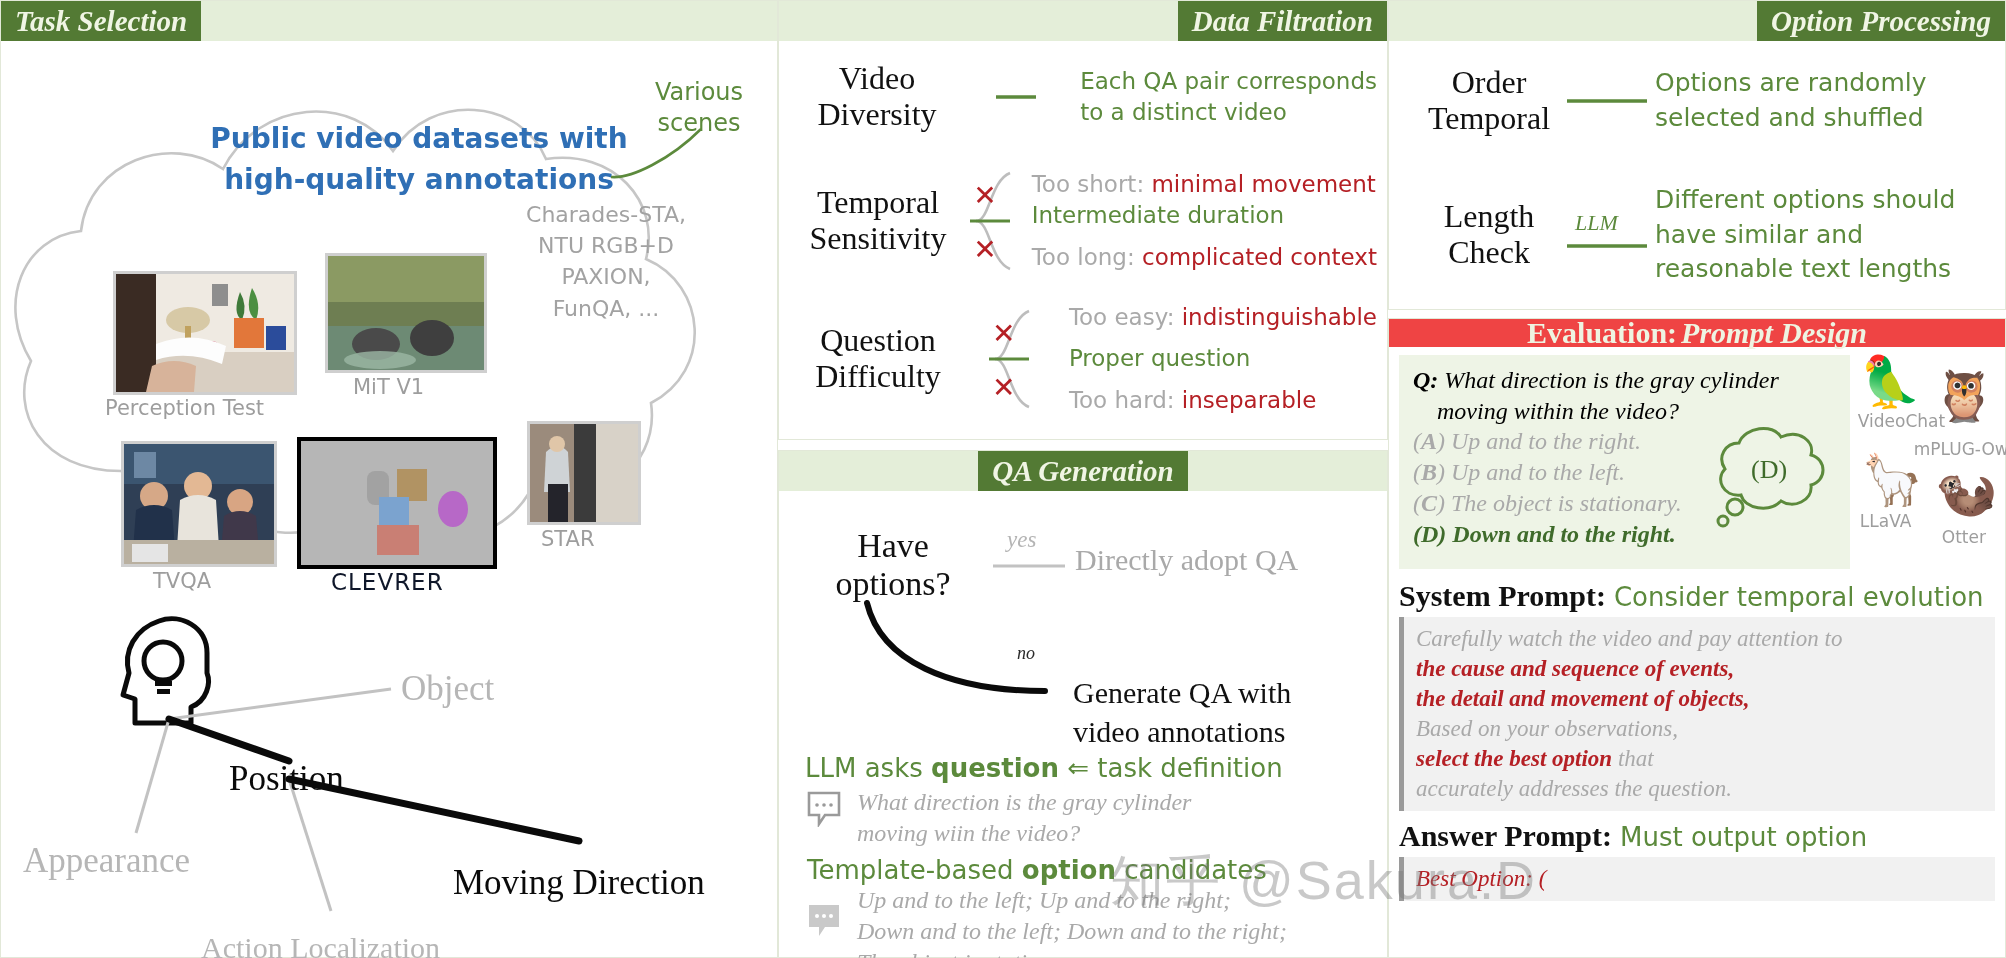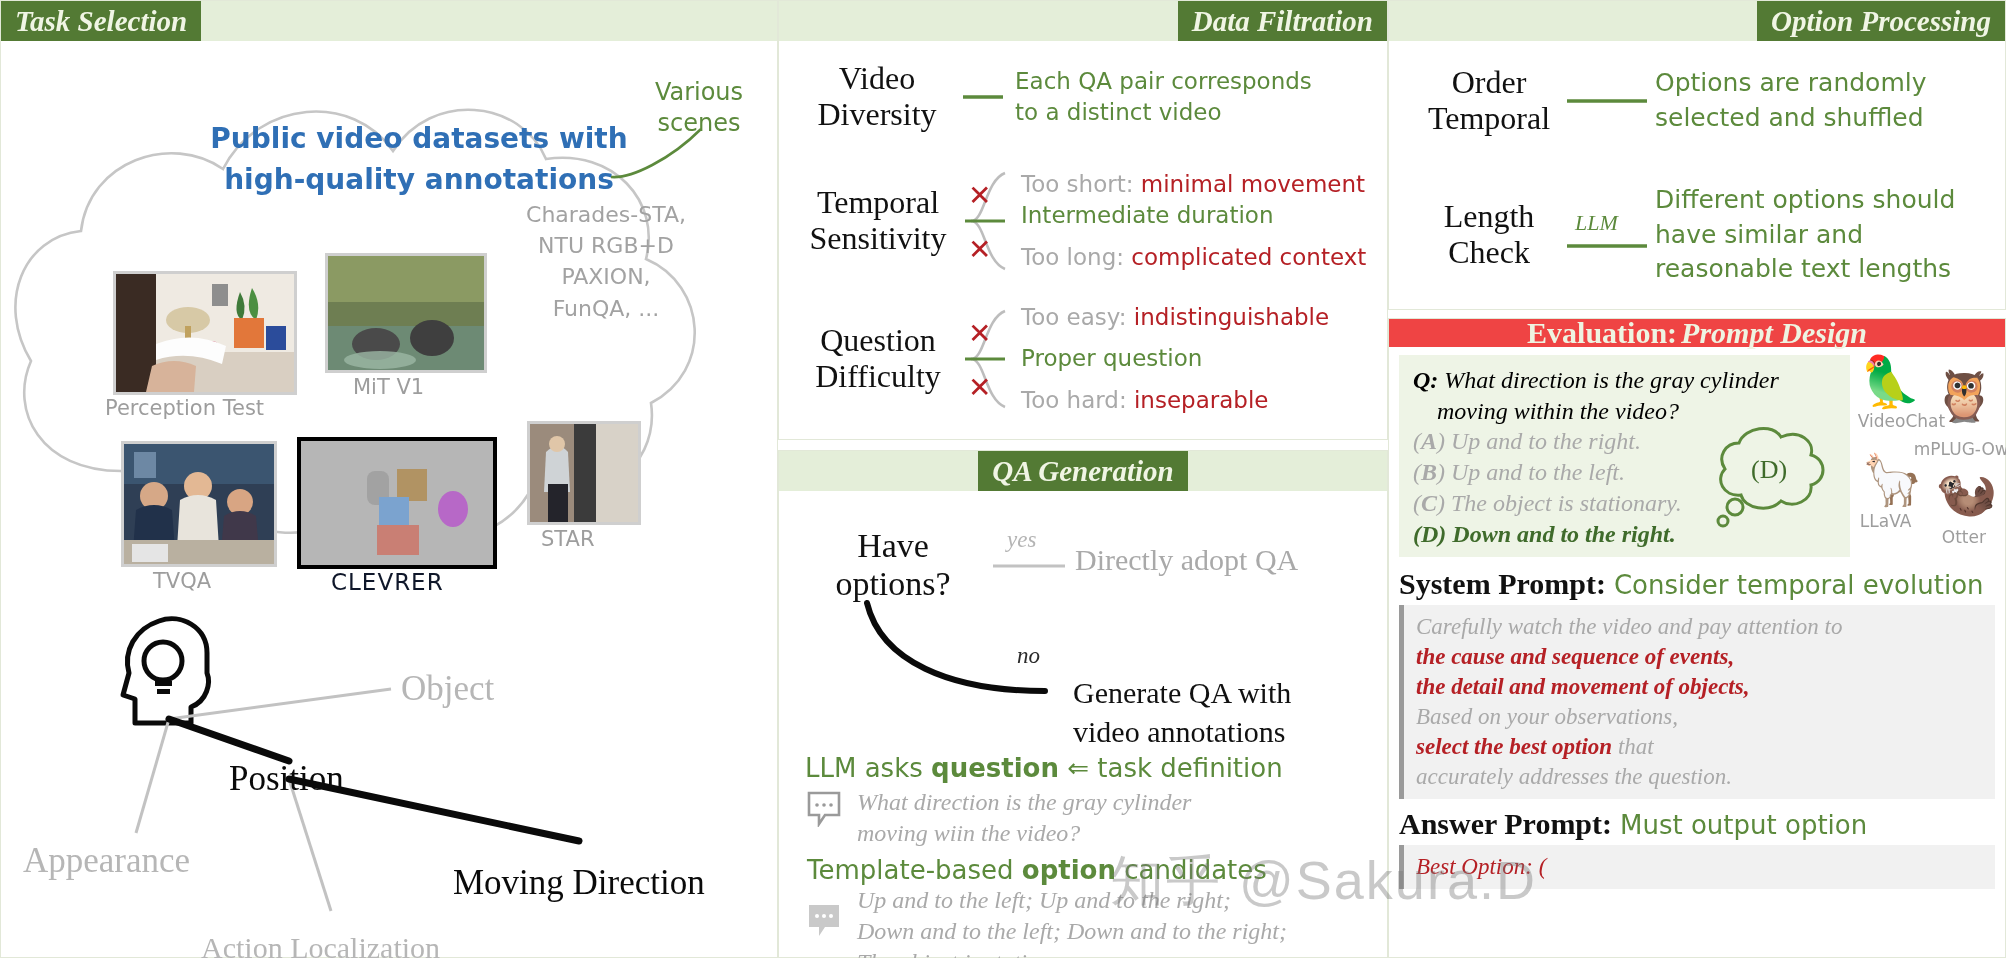--- a/index.html
+++ b/index.html
@@ -51,30 +51,30 @@
   .various{
     position:absolute;font-family:"DejaVu Sans",sans-serif;font-size:24px;
     color:#5c8a3c;line-height:1.3;text-align:center;
   }
   .map-label{position:absolute;white-space:nowrap;font-family:"Liberation Serif",serif;}
   .map-label.off{color:#b6b6b6;font-size:35px;}
   .map-label.on{color:#0a0a0a;font-size:35px;}
 
   
   #col-mid{width:610px;height:958px;display:flex;flex-direction:column;gap:10px;padding:0;}
-  .row{display:flex;align-items:center;}
+  .row{display:flex;align-items:center;justify-content:space-between;}
   .lhs{
     font-family:"Liberation Serif",serif;font-size:32px;color:#111;
     text-align:center;line-height:1.12;white-space:nowrap;
   }
   .branch-txt{font-family:"DejaVu Sans",sans-serif;font-size:23px;line-height:1.35;white-space:nowrap;}
 
   
   #col-right{width:618px;height:958px;display:flex;flex-direction:column;gap:8px;}
-  .qbox{background:#eef4e6;padding:10px 14px 8px 14px;}
+  .qbox{background:#eef4e6;padding:10px 14px 20px 14px;}
   .qline{font-family:"Liberation Serif",serif;font-style:italic;font-size:24px;line-height:1.28;}
   .prompt-head{font-family:"Liberation Serif",serif;font-size:30px;font-weight:700;color:#111;white-space:nowrap;}
   .codebox{background:#f1f1f1;border-left:5px solid #9a9a9a;padding:7px 12px;}
   .codebox div{font-family:"Liberation Serif",serif;font-style:italic;font-size:23px;line-height:1.30;}
 
   .watermark{
     position:absolute;left:1110px;top:845px;
     font-family:"Liberation Sans",sans-serif;font-size:54px;color:rgba(120,120,120,.40);
     letter-spacing:2px;pointer-events:none;white-space:nowrap;z-index:50;
   }
@@ -323,21 +323,21 @@
 
         <div class="serif" style="position:absolute;left:228px;top:36px;font-style:italic;font-size:23px;color:#b4b4b4;">yes</div>
         <svg style="position:absolute;left:212px;top:70px;width:76px;height:10px;">
           <line x1="2" y1="5" x2="74" y2="5" stroke="#c2c2c2" stroke-width="3"></line>
         </svg>
         <div class="serif gray" style="position:absolute;left:296px;top:52px;font-size:30px;">Directly adopt QA</div>
 
         <svg style="position:absolute;left:80px;top:108px;width:220px;height:104px;" viewBox="0 0 220 104">
           <path d="M8 4 C 22 62, 90 92, 186 92" fill="none" stroke="#0a0a0a" stroke-width="6" stroke-linecap="round"></path>
         </svg>
-        <div class="serif" style="position:absolute;left:238px;top:152px;font-style:italic;font-size:23px;color:#2b2b2b;">no</div>
+        <div class="serif" style="position:absolute;left:238px;top:152px;font-style:italic;font-size:18px;color:#2b2b2b;">no</div>
         <div class="serif blk" style="position:absolute;left:294px;top:182px;font-size:30px;line-height:1.3;">
           <span>Generate QA with</span><br>
           <span>video annotations</span>
         </div>
 
         <div class="hand" style="position:absolute;left:26px;top:262px;font-size:26px;color:#5c8a3c;">
           <span>LLM asks </span><span style="font-weight:700;">question</span><span> ⇐ task definition</span>
         </div>
 
         <svg style="position:absolute;left:28px;top:300px;width:38px;height:36px;" viewBox="0 0 38 36">

